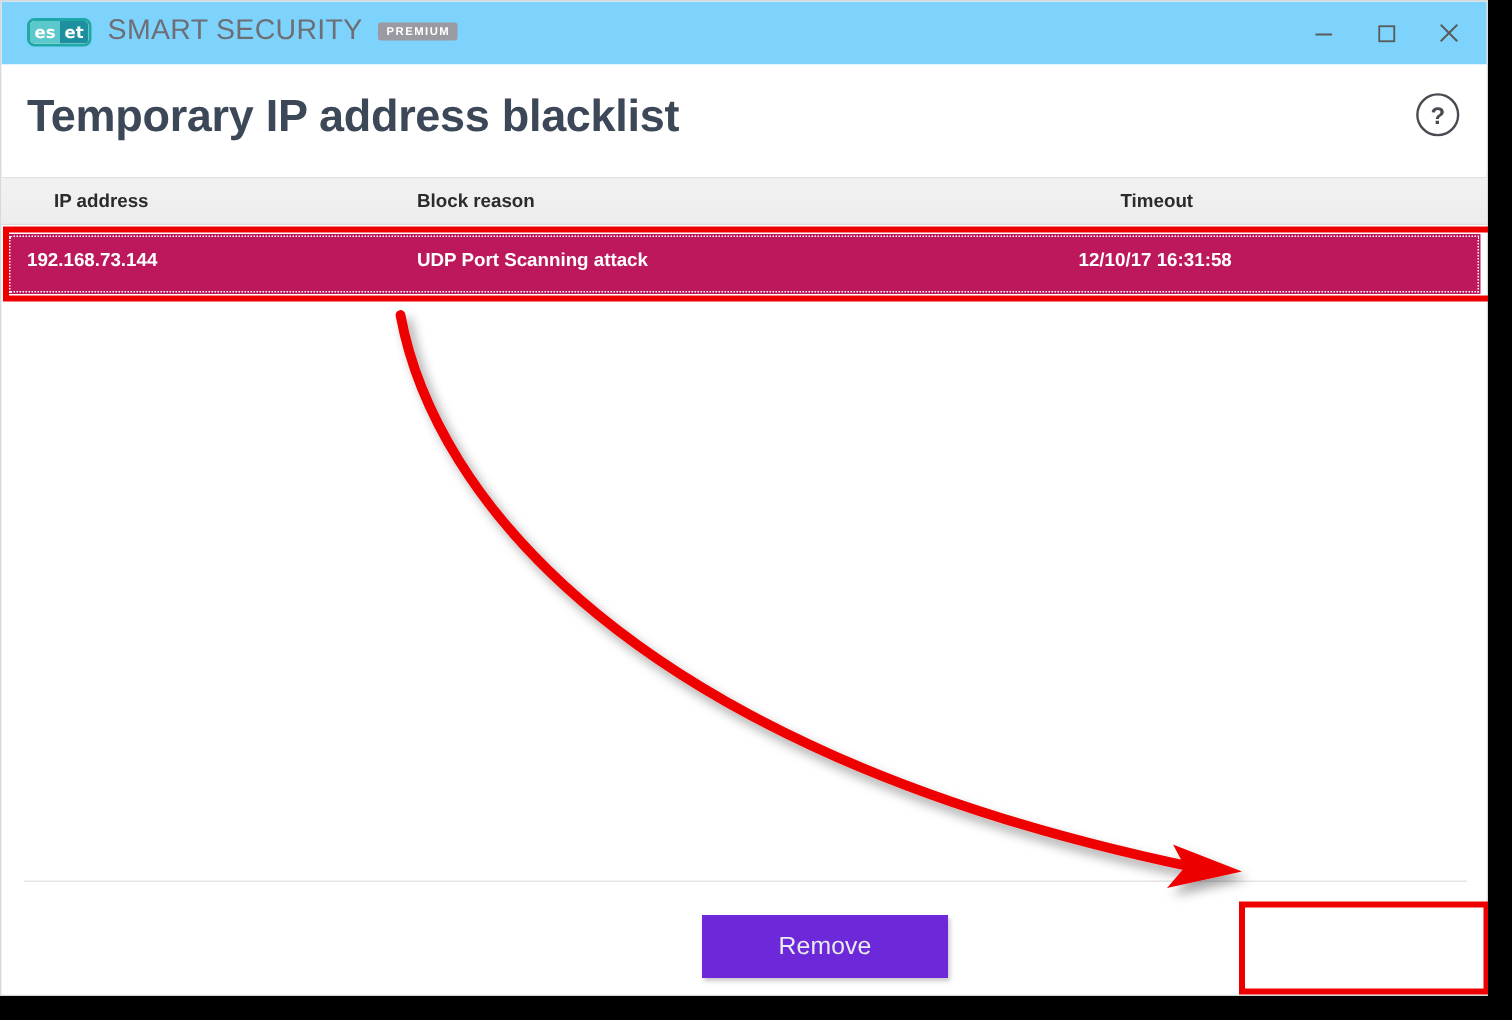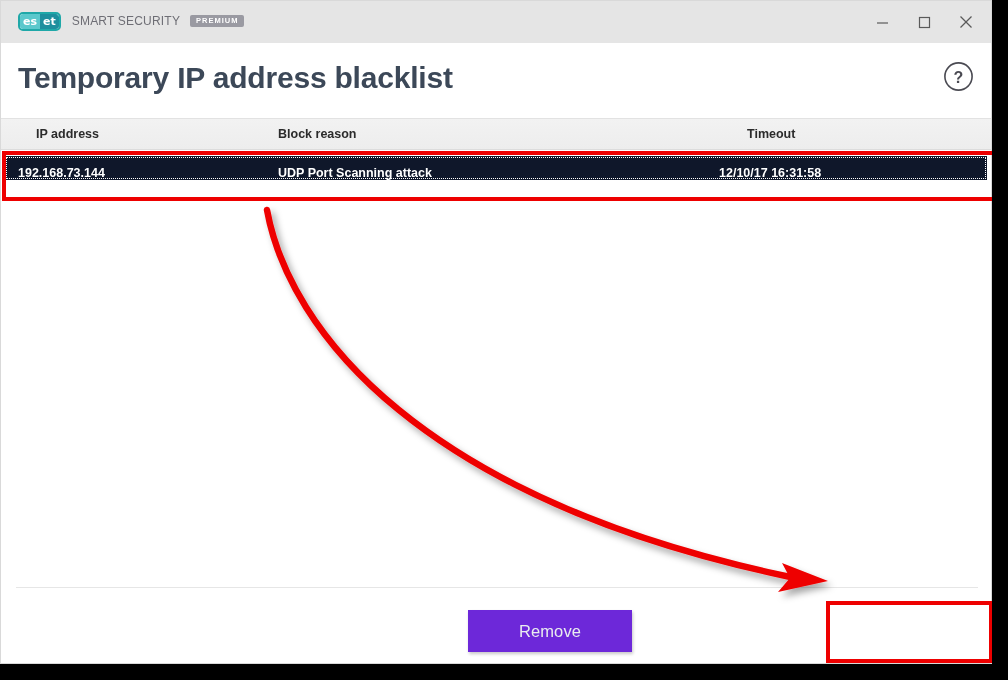--- a/index.html
+++ b/index.html
@@ -50,21 +50,21 @@
     background: #000000;
   }
 
   
   .titlebar {
     position: absolute;
     left: 0;
     top: 0;
     width: 992px;
     height: 42px;
-    background: #e5e5e5;
+    background: #7dd3fc;
     box-sizing: border-box;
   }
   .brand {
     position: absolute;
     left: 17px;
     top: 10px;
     display: flex;
     align-items: center;
     height: 20px;
     user-select: none;
@@ -103,21 +103,21 @@
     position: absolute;
     right: -4px;
     top: -3px;
     font-size: 6px;
     color: #5bc8cc;
     font-family: "DejaVu Sans", sans-serif;
   }
   .brand-name {
     margin-left: 11px;
     font-family: "Liberation Sans", sans-serif;
-    font-size: 12px;
+    font-size: 19px;
     letter-spacing: 0.2px;
     color: #6e6e75;
     white-space: nowrap;
   }
   .premium-badge {
     margin-left: 10px;
     background: #9a9aa2;
     color: #ffffff;
     font-size: 7.5px;
     font-weight: bold;
@@ -207,22 +207,22 @@
     top: 149px;
     width: 992px;
     height: 437px;
     background: #ffffff;
   }
   .row {
     position: absolute;
     left: 4px;
     top: 6px;
     width: 982px;
-    height: 24px;
-    background: #0f172a;
+    height: 40px;
+    background: #be185d;
     box-sizing: border-box;
     cursor: default;
   }
   .row.selected {
     outline: 1px dotted #ffffff;
     outline-offset: -2px;
   }
   .cell {
     position: absolute;
     top: 10px;

